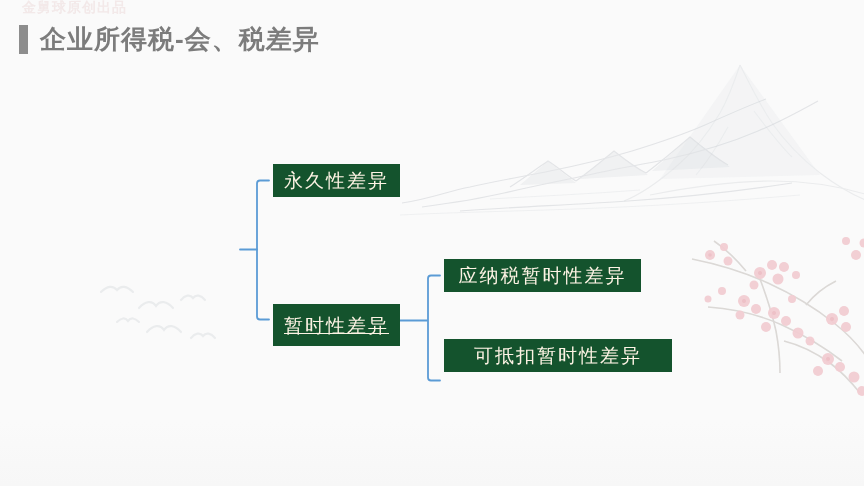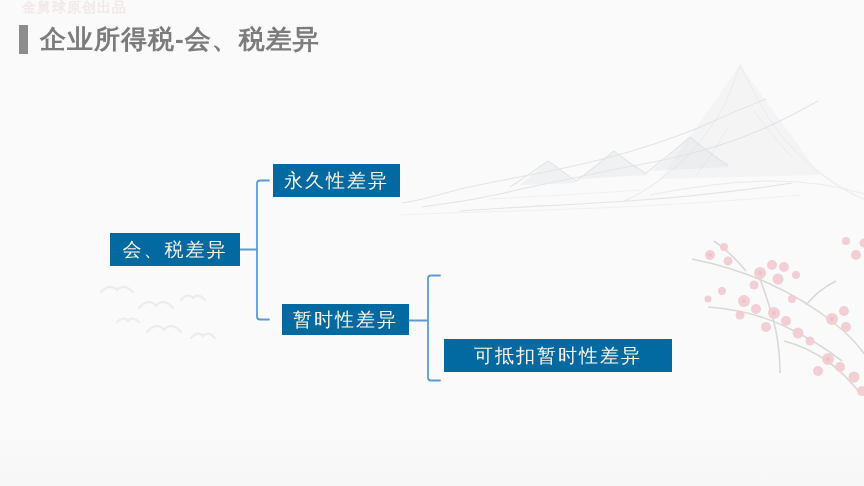--- a/index.html
+++ b/index.html
@@ -114,35 +114,35 @@
   }
   #connector-svg {
     position: absolute;
     left: 0;
     top: 0;
     width: 864px;
     height: 486px;
   }
   .node {
     position: absolute;
-    background: #0369a1;
+    background: #14532d;
     color: #fdf3e4;
     font-size: 19px;
     letter-spacing: 2px;
     display: flex;
     align-items: center;
     justify-content: center;
     box-sizing: border-box;
     padding: 0 24px;
     white-space: nowrap;
     line-height: 1;
   }
   #node-root      { left: 110px; top: 233px; width: 130px; height: 33px; }
   #node-permanent { left: 273px; top: 164px; width: 127px; height: 33px; }
-  #node-temporary { left: 282px; top: 304px; width: 127px; height: 31px; }
+  #node-temporary { left: 273px; top: 304px; width: 127px; height: 42px; text-decoration: underline; }
   #node-taxable   { left: 444px; top: 259px; width: 197px; height: 33px; }
   #node-deductible{ left: 444px; top: 339px; width: 228px; height: 33px; }
 </style>
 </head>
 <body>
 
 <div id="slide">
 
   <div id="bg-layer">
 
@@ -264,23 +264,23 @@
         <path d="M269 180.5 L260 180.5 A3 3 0 0 0 257 183.5
                  L257 316.5 A3 3 0 0 0 260 319.5 L269 319.5"></path>
 
         <path d="M400 320.5 L427 320.5"></path>
 
         <path d="M440 275.5 L431 275.5 A3 3 0 0 0 428 278.5
                  L428 377.5 A3 3 0 0 0 431 380.5 L440 380.5"></path>
       </g>
     </svg>
 
-    <div class="node" id="node-root">会、税差异</div>
 
     <div class="node" id="node-permanent">永久性差异</div>
 
     <div class="node" id="node-temporary">暂时性差异</div>
 
+    <div class="node" id="node-taxable">应纳税暂时性差异</div>
 
     <div class="node" id="node-deductible">可抵扣暂时性差异</div>
   </div>
 
 </div>
 
 </body></html>

